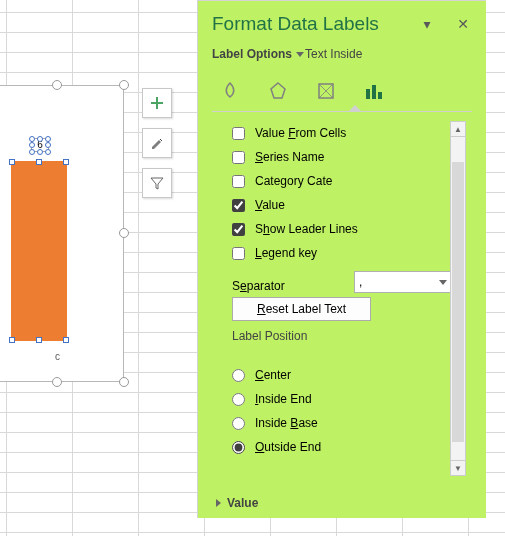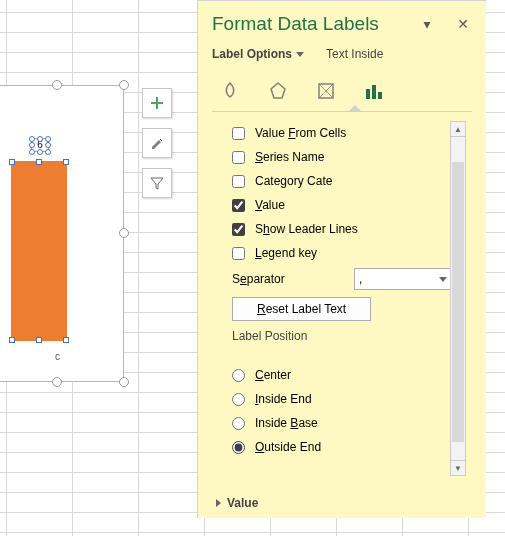--- a/index.html
+++ b/index.html
@@ -93,21 +93,21 @@
     box-shadow: 1px 1px 2px rgba(0,0,0,0.15);
     display: flex;
     align-items: center; justify-content: center;
     color: #595959;
   }
   
   .pane {
     position: absolute;
     left: 197px; top: 0;
     width: 288px; height: 517px;
-    background: #fef9c3;
+    background: #bef264;
     border-left: 1px solid #d4d4d4;
     border-top: 1px solid #d4d4d4;
     display: flex;
     flex-direction: column;
   }
   .pane-title-row {
     display: flex;
     align-items: center;
     padding: 12px 14px 2px 14px;
   }
@@ -119,21 +119,21 @@
   }
   .pane-ctl {
     color: #595959;
     width: 18px; text-align: center;
     cursor: pointer;
     font-size: 14px;
   }
   .pane-tabs {
     display: flex;
     align-items: center;
-    gap: 22px;
+    gap: 1px;
     padding: 10px 14px 0 14px;
     font-size: 12px;
   }
   .pane-tab {
     color: #444;
     cursor: pointer;
   }
   .pane-tab.active { font-weight: 600; }
   .caret-down {
     display:inline-block; margin-left:4px;
@@ -191,21 +191,21 @@
   }
   .opt-row .txt u { text-decoration: underline; }
   input[type=checkbox], input[type=radio] {
     margin: 0 4px 0 0;
     accent-color: #404040;
   }
   .section-label {
     color:#444; margin-top:6px; margin-bottom:20px;
   }
   .sep-row {
-    display:flex; align-items:center; min-height:28px;
+    display:flex; align-items:flex-end; min-height:28px;
   }
   .combo {
     display:flex; align-items:center;
     border:1px solid #b0b0b0;
     background:#fff;
     width: 88px; height: 20px;
     font-size:12px; padding:0 4px;
     justify-content: space-between;
   }
   .btn {

